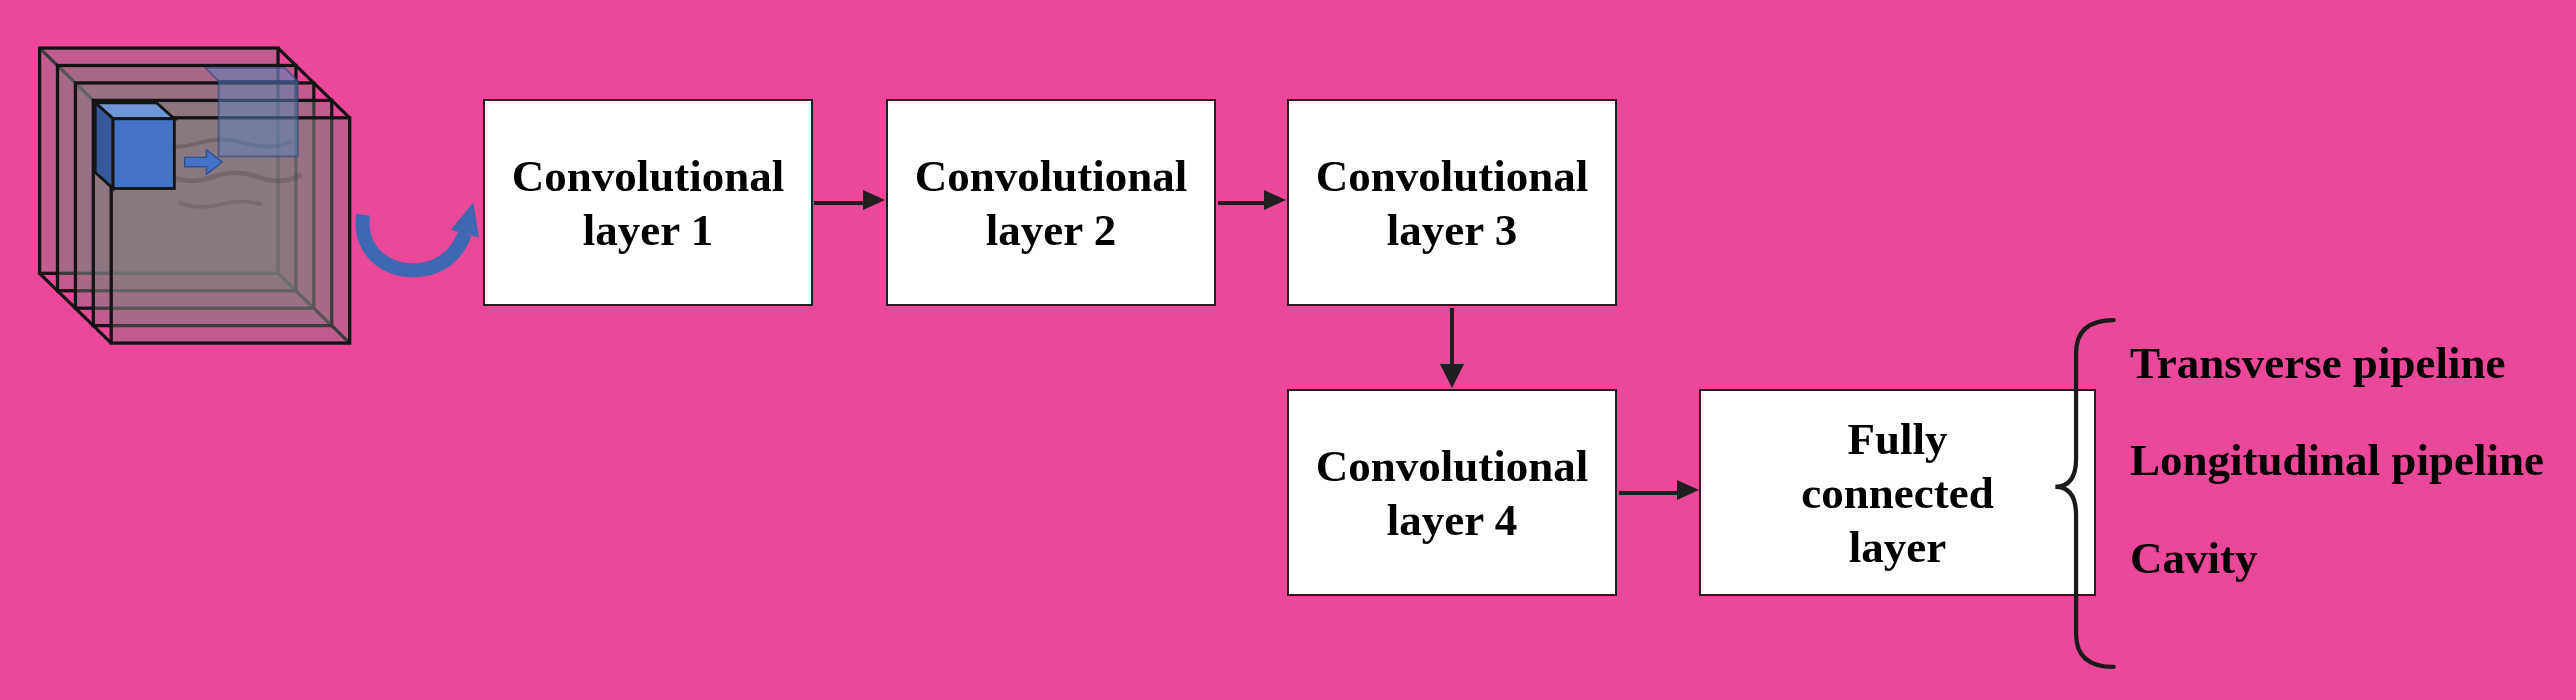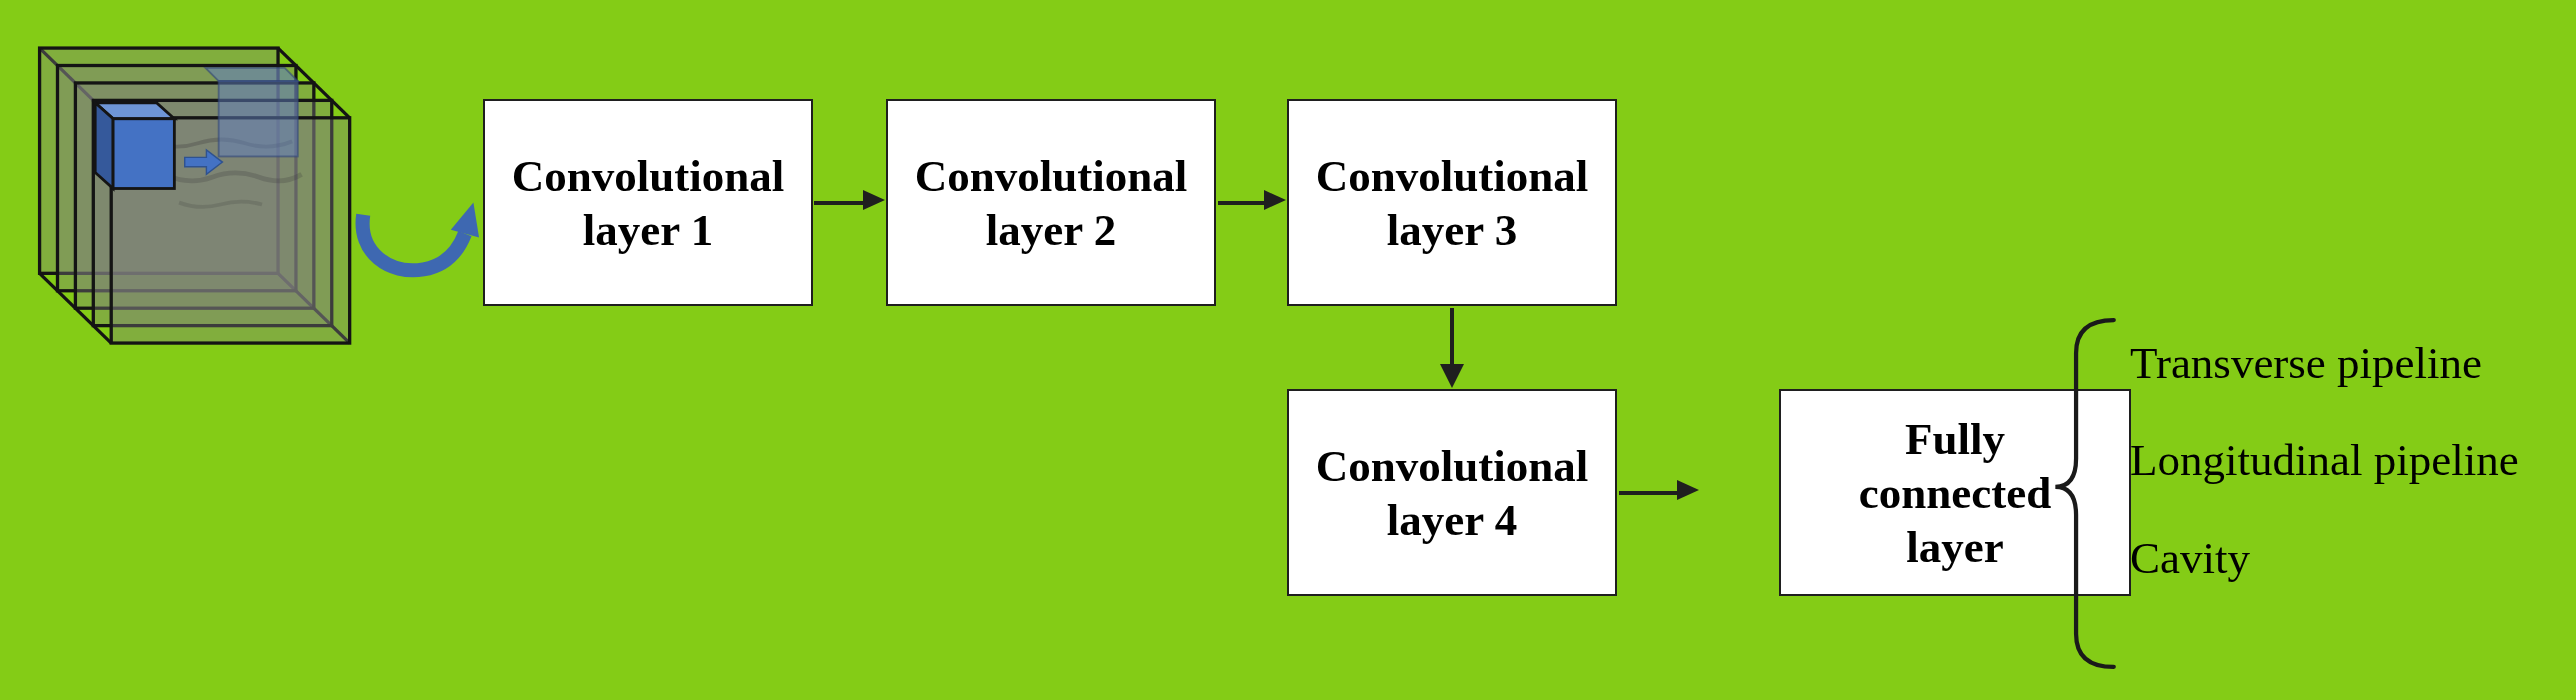--- a/index.html
+++ b/index.html
@@ -1,21 +1,21 @@
 <!DOCTYPE html>
 <html style="font-size:15px"><head>
 <meta charset="utf-8">
 <style>
   * { box-sizing: border-box; margin: 0; padding: 0; }
   body { background: #ffffff; }
   .canvas {
     position: relative;
     width: 2576px;
     height: 700px;
-    background: #84cc16;
+    background: #ec4899;
     font-family: "Liberation Serif", serif;
     color: #000000;
     overflow: hidden;
   }
   .box {
     position: absolute;
     background: #ffffff;
     border: 2.8px solid #1f1f1f;
     display: flex;
     align-items: center;
@@ -23,21 +23,21 @@
     text-align: center;
     font-weight: bold;
     font-size: 45px;
     line-height: 1.2;
     white-space: pre-line;
   }
   #box-conv1 { left: 483px;  top: 99px; width: 330px; height: 207px; }
   #box-conv2 { left: 886px;  top: 99px; width: 330px; height: 207px; }
   #box-conv3 { left: 1287px; top: 99px; width: 330px; height: 207px; }
   #box-conv4 { left: 1287px; top: 389px; width: 330px; height: 207px; }
-  #box-fc    { left: 1779px; top: 389px; width: 352px; height: 207px; }
+  #box-fc    { left: 1699px; top: 389px; width: 397px; height: 207px; }
 
   .hline { position: absolute; height: 3.8px; background: #1f1f1f; }
   .vline { position: absolute; width: 3.8px;  background: #1f1f1f; }
   .head-right {
     position: absolute; width: 0; height: 0;
     border-left: 22.6px solid #1f1f1f;
     border-top: 10.4px solid transparent;
     border-bottom: 10.4px solid transparent;
   }
   .head-down {
@@ -59,21 +59,21 @@
   #stack-svg  { position: absolute; left: 0px;    top: 0px;   }
   #curve-svg  { position: absolute; left: 348px;  top: 179px; }
   #brace-svg  { position: absolute; left: 2043px; top: 304px; }
 
   .out-label {
     position: absolute;
     left: 2130px;
     height: 58px;
     display: flex;
     align-items: center;
-    font-weight: normal;
+    font-weight: bold;
     font-size: 45px;
     white-space: nowrap;
   }
   #out-0 { top: 334px; }
   #out-1 { top: 431px; }
   #out-2 { top: 529px; }
   #out-3 { top: 626px; }
 </style>
 </head>
 <body>

